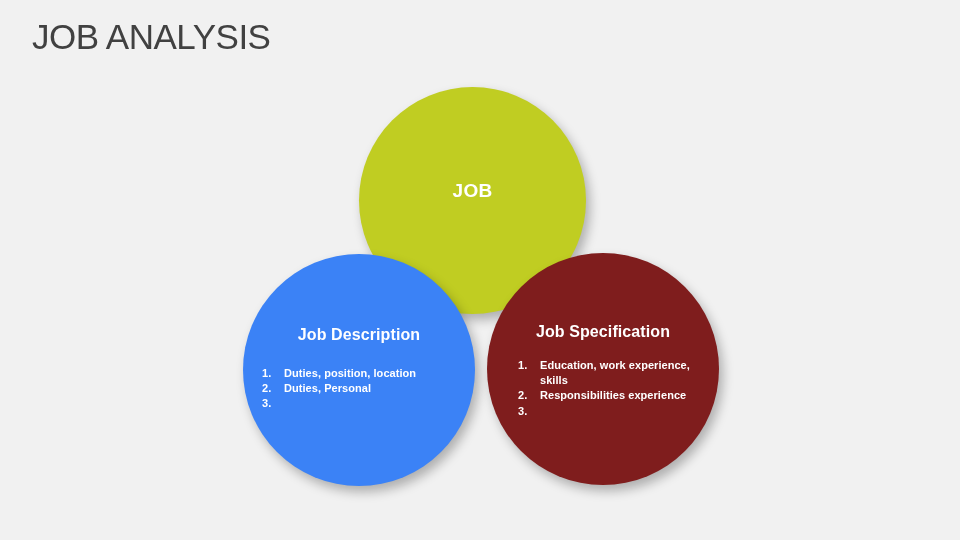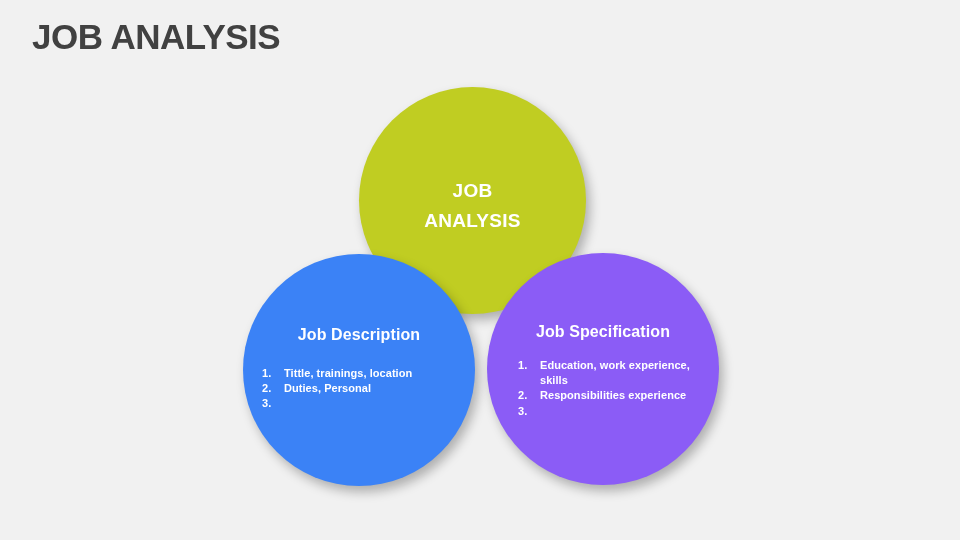--- a/index.html
+++ b/index.html
@@ -20,21 +20,21 @@
     height: 540px;
     background: #f1f1f1;
   }
 
   
   .slide-title {
     position: absolute;
     left: 32px;
     top: 17px;
     font-size: 35px;
-    font-weight: bold;
+    font-weight: normal;
     letter-spacing: -0.5px;
     color: #414141;
     line-height: 40px;
     white-space: nowrap;
   }
 
   
   .diagram {
     position: absolute;
     left: 0;
@@ -140,36 +140,35 @@
 
 <div class="slide" style="background: rgb(241, 241, 241);">
 
   <div class="slide-title" style="color: rgb(65, 65, 65);">JOB ANALYSIS</div>
 
   <div class="diagram">
 
     <div class="circle circle-hub" id="hub-circle" style="background: rgb(192, 205, 34); color: rgb(255, 255, 255);">
       <div class="hub-label">
         <span class="ln">JOB</span>
-        <span class="ln">ANALYSIS</span>
       </div>
     </div>
 
-    <div class="circle circle-spec" id="spec-circle" style="background: #8b5cf6; color: rgb(255, 255, 255);">
+    <div class="circle circle-spec" id="spec-circle" style="background: #7f1d1d; color: rgb(255, 255, 255);">
       <div class="circle-heading">Job Specification</div>
       <ul class="circle-list" id="spec-list">
           <li><span class="num">1.</span><span>Education, work experience, skills</span></li>
           <li><span class="num">2.</span><span>Responsibilities experience</span></li>
           <li><span class="num">3.</span></li>
         </ul>
     </div>
 
     <div class="circle circle-desc" id="desc-circle" style="background: #3b82f6; color: rgb(255, 255, 255);">
       <div class="circle-heading">Job Description</div>
       <ul class="circle-list" id="desc-list">
-          <li><span class="num">1.</span><span>Tittle, trainings, location</span></li>
+          <li><span class="num">1.</span><span>Duties, position, location</span></li>
           <li><span class="num">2.</span><span>Duties, Personal</span></li>
           <li><span class="num">3.</span></li>
         </ul>
     </div>
 
   </div>
 </div>
 
 </body></html>

